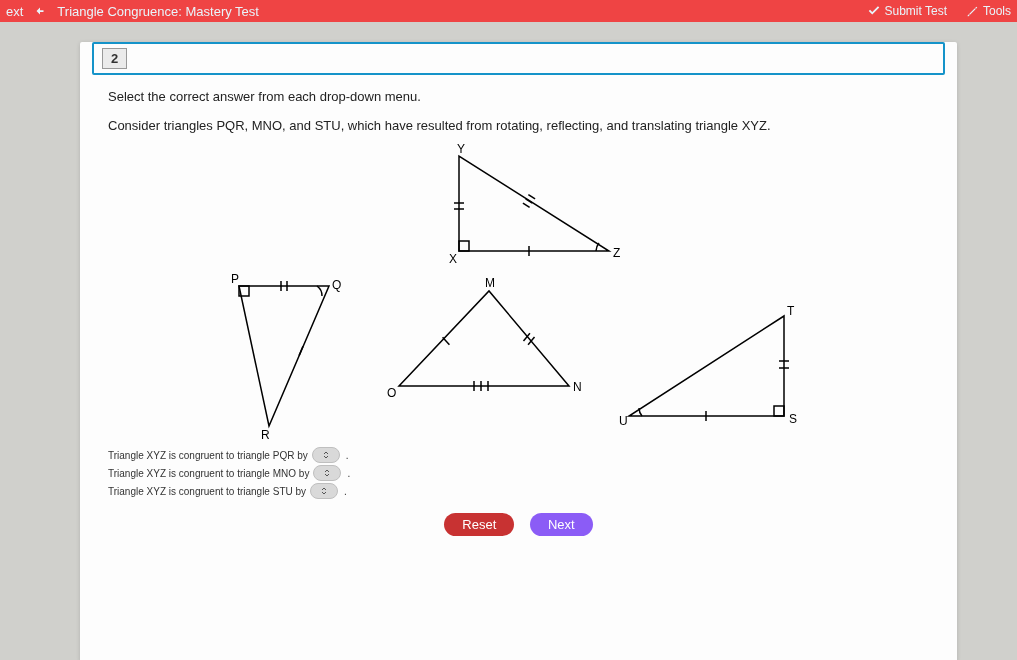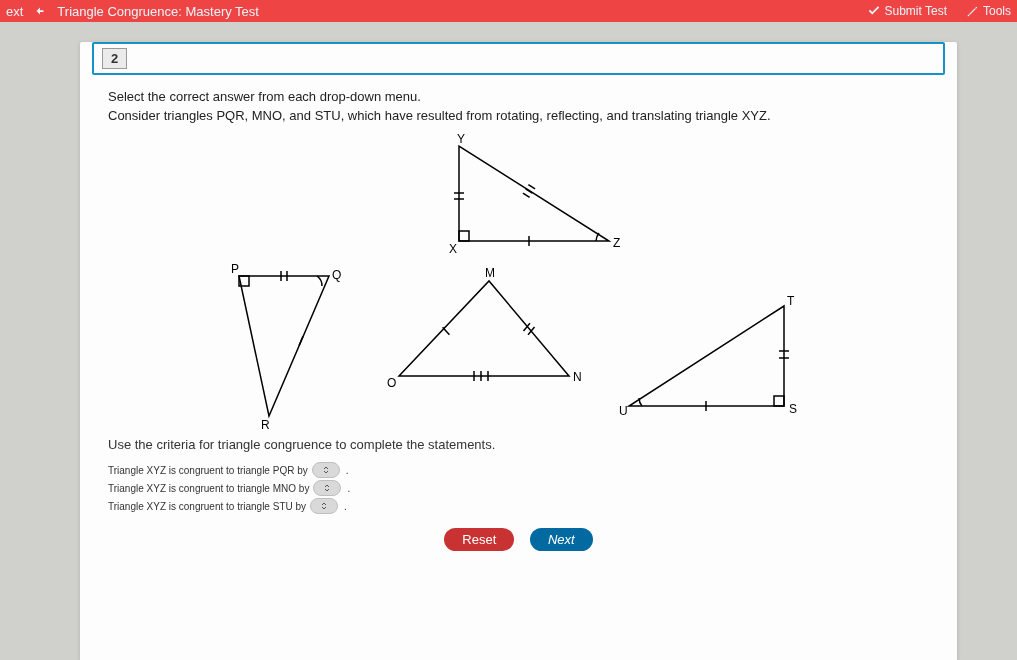--- a/index.html
+++ b/index.html
@@ -43,21 +43,21 @@
     align-items: center;
   }
   .qnum-inner {
     display:inline-block;
     border:1px solid #999;
     background:#ebebeb;
     padding:2px 8px;
     font-weight:bold;
   }
   .content { padding: 8px 28px; }
-  .instr { margin-bottom: 4px; color:#222; }
+  .instr { margin-bottom: 14px; color:#222; }
   .desc { margin-bottom: 8px; color:#222; }
   .diagram-wrap { text-align:center; margin: 0 auto 6px auto; }
   svg.diagram { display:block; margin:0 auto; }
   .below { margin-top: 4px; }
   .stmt-line { margin-top: 2px; display:flex; align-items:center; gap:4px; font-size:10px; }
   .dd {
     display:inline-flex; align-items:center; justify-content:center;
     background:#d9d9d9;
     border-radius: 10px;
     height:16px; width:28px;
@@ -69,21 +69,21 @@
     display:inline-block;
     padding: 4px 18px;
     border-radius: 14px;
     color:#fff;
     font-size:13px;
     border:none;
     margin: 0 6px;
     cursor:pointer;
   }
   .btn-reset { background:#c83232; }
-  .btn-next  { background:#0369a1;font-style:italic; }
+  .btn-next  { background:#8b5cf6; }
   .period { margin-left:2px; }
 </style>
 </head>
 <body>
 
 <div class="topbar">
   <div class="topbar-left">
     <span>ext</span>
     <svg class="nav-icon" viewBox="0 0 16 16">
         <path d="M4 8l4-4v3h4v2H8v3z"></path>
@@ -191,21 +191,20 @@
 
           <path d="M433,145 A13,13 0 0 1 430,137"></path>
         </g>
         <text x="578" y="44" font-size="12">T</text>
         <text x="580" y="152" font-size="12">S</text>
         <text x="410" y="154" font-size="12">U</text>
       </svg>
     </div>
 
     <div class="below">
-      <p style="margin-bottom:10px;">Use the criteria for triangle congruence to complete the statements.</p>
 
       <div class="stmt-line">
         <span>Triangle XYZ is congruent to triangle PQR by</span>
         <span class="dd">
           <svg width="8" height="8" viewBox="0 0 8 8">
               <path d="M2 3l2-2 2 2M2 5l2 2 2-2" stroke="#555" stroke-width="1" fill="none"></path>
             </svg>
         </span>
           <span class="period">.</span>
       </div>

